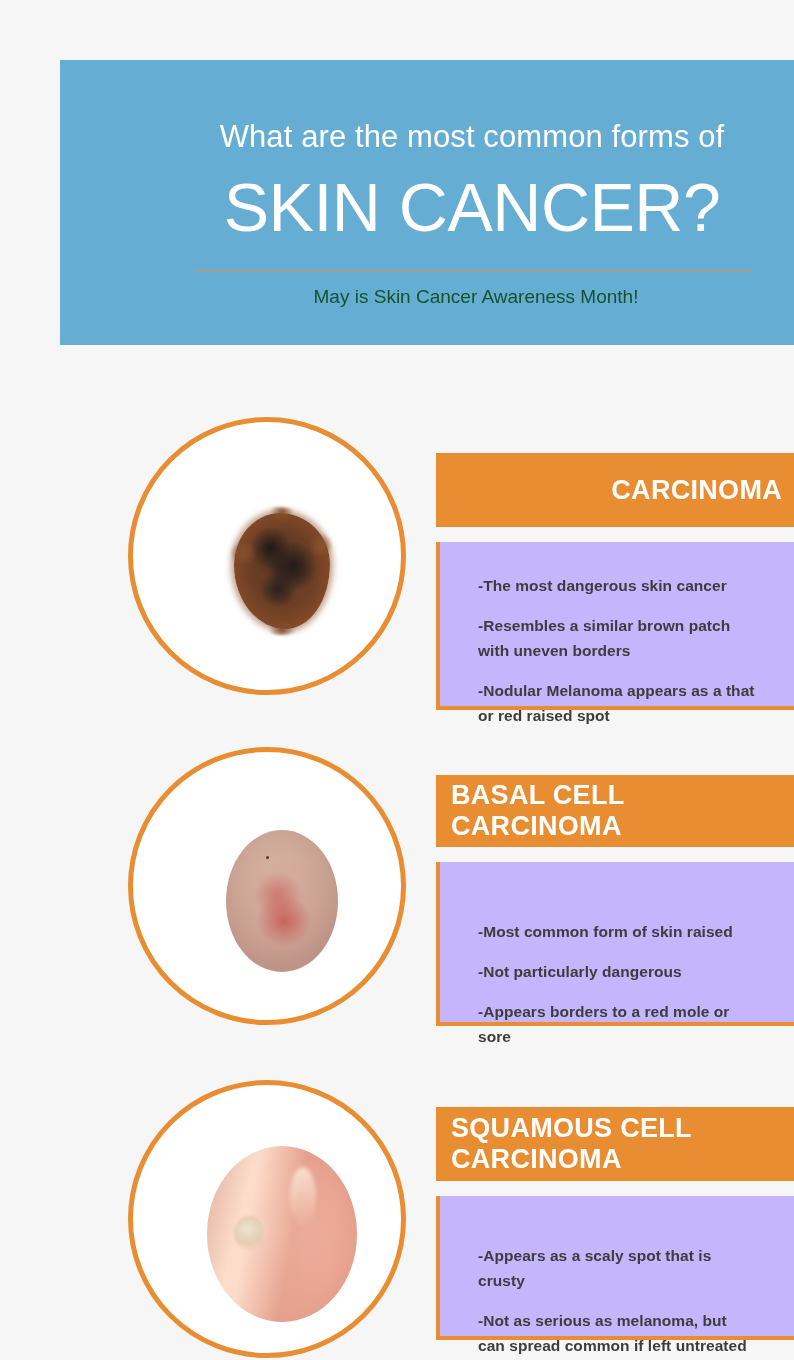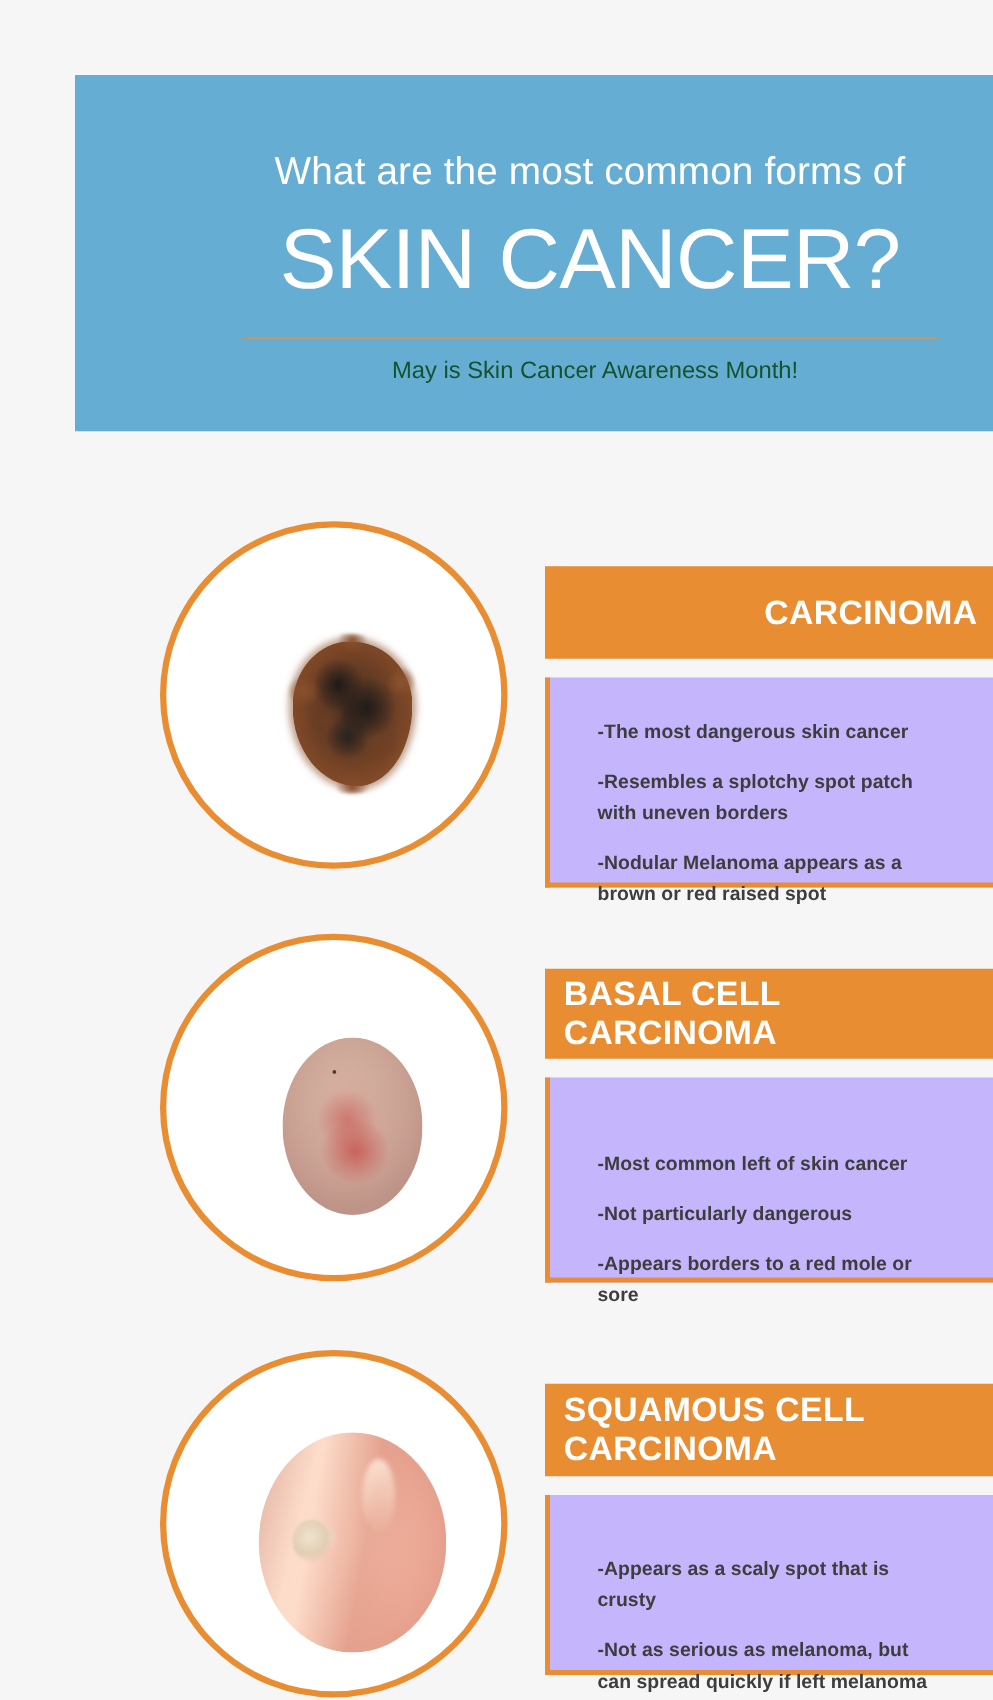--- a/index.html
+++ b/index.html
@@ -182,53 +182,53 @@
     <div class="header-sub">May is Skin Cancer Awareness Month!</div>
   </div>
 
   <div class="card" style="top:378px;">
     <div class="card-band" style="height:74px;">
       <span>CARCINOMA</span>
     </div>
     <div class="card-body" style="height:168px;">
       <div class="bullets" style="padding:16px 14px 0 8px;">
         <div class="bullet">-The most dangerous skin cancer</div>
-        <div class="bullet">-Resembles a splotchy spot patch with uneven borders</div>
-        <div class="bullet">-Nodular Melanoma appears as a brown or red raised spot</div>
+        <div class="bullet">-Resembles a similar brown patch with uneven borders</div>
+        <div class="bullet">-Nodular Melanoma appears as a that or red raised spot</div>
       </div>
     </div>
   </div>
   <div class="photo-circle" style="left:68px; top:357px; width:278px; height:278px;">
     <div class="lesion-melanoma"></div>
   </div>
 
   <div class="card" style="top:700px;">
     <div class="card-band" style="height:72px;">
       <span>BASAL CELL CARCINOMA</span>
     </div>
     <div class="card-body" style="height:164px;">
       <div class="bullets" style="padding:42px 14px 0 8px;">
-        <div class="bullet">-Most common left of skin cancer</div>
+        <div class="bullet">-Most common form of skin raised</div>
         <div class="bullet">-Not particularly dangerous</div>
         <div class="bullet">-Appears borders to a red mole or sore</div>
       </div>
     </div>
   </div>
   <div class="photo-circle" style="left:68px; top:687px; width:278px; height:278px;">
     <div class="lesion-basal"></div>
   </div>
 
   <div class="card" style="top:1032px;">
     <div class="card-band" style="height:74px;">
       <span>SQUAMOUS CELL CARCINOMA</span>
     </div>
     <div class="card-body" style="height:144px;">
       <div class="bullets" style="padding:32px 14px 0 8px;">
         <div class="bullet">-Appears as a scaly spot that is crusty</div>
-        <div class="bullet">-Not as serious as melanoma, but can spread quickly if left melanoma</div>
+        <div class="bullet">-Not as serious as melanoma, but can spread common if left untreated</div>
       </div>
     </div>
   </div>
   <div class="photo-circle" style="left:68px; top:1020px; width:278px; height:278px;">
     <div class="lesion-squamous"></div>
   </div>
 
 </div>
 
 </body></html>

